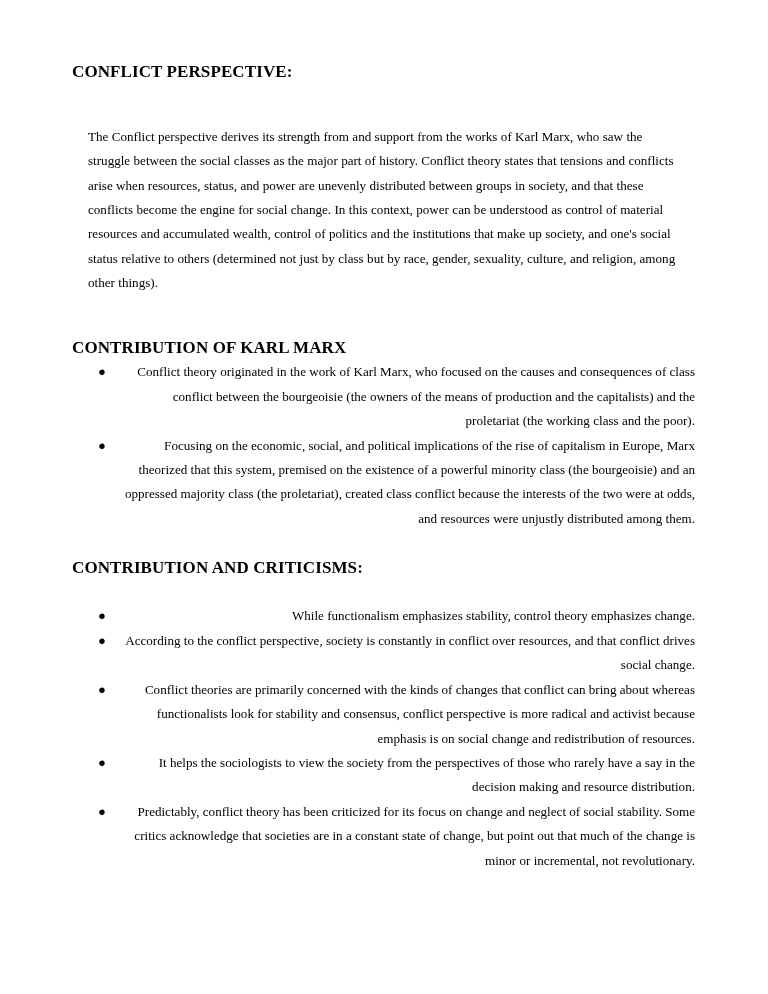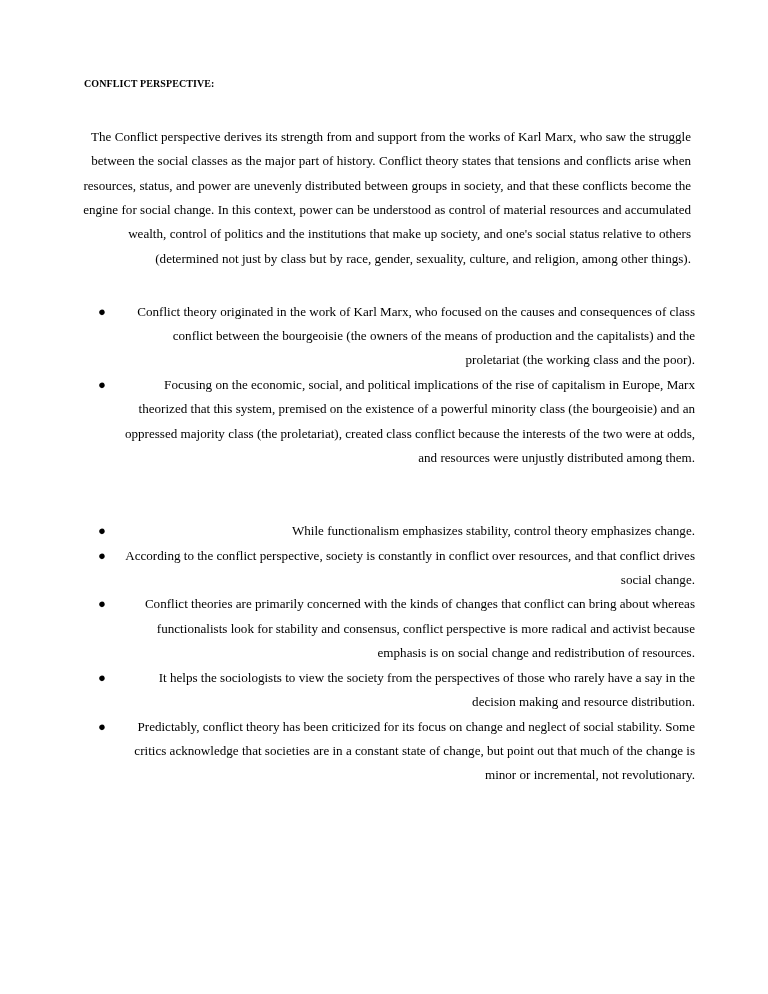--- a/index.html
+++ b/index.html
@@ -26,38 +26,38 @@
 
   .content {
     position: absolute;
     left: 72px;
     top: 60px;
     width: 623px;
   }
 
   
   .heading {
-    font-size: 10px;
+    font-size: 17px;
     font-weight: bold;
     line-height: 24.4px;
     letter-spacing: 0.1px;
-    margin: 12px;
+    margin: 0;
     text-align: left;
   }
 
   .heading.doc-title {
     margin-bottom: 0;
   }
 
   
   .para {
     font-size: 13.1px;
     line-height: 24.4px;
-    margin: 4px;
-    text-align: right;
+    margin: 16px;
+    text-align: left;
     word-spacing: 0.1px;
   }
 
   
   .gap-line {
     height: 24.4px;
   }
   .gap-line-half {
     height: 24.4px;
   }
@@ -101,34 +101,36 @@
   <div class="content">
 
     <h1 class="heading doc-title">CONFLICT PERSPECTIVE:</h1>
 
     <div class="gap-line"></div>
 
     <p class="para">The Conflict perspective derives its strength from and support from the works of Karl Marx, who saw the struggle between the social classes as the major part of history. Conflict theory states that tensions and conflicts arise when resources, status, and power are unevenly distributed between groups in society, and that these conflicts become the engine for social change. In this context, power can be understood as control of material resources and accumulated wealth, control of politics and the institutions that make up society, and one's social status relative to others (determined not just by class but by race, gender, sexuality, culture, and religion, among other things).</p>
 
     <div class="gap-line"></div>
 
+    <h2 class="heading">CONTRIBUTION OF KARL MARX</h2>
 
     <ul class="bullets">
       <li>
         <span class="bullet-dot">●</span>
         <span class="bullet-text">Conflict theory originated in the work of Karl Marx, who focused on the causes and consequences of class conflict between the bourgeoisie (the owners of the means of production and the capitalists) and the proletariat (the working class and the poor).</span>
       </li>
       <li>
         <span class="bullet-dot">●</span>
         <span class="bullet-text">Focusing on the economic, social, and political implications of the rise of capitalism in Europe, Marx theorized that this system, premised on the existence of a powerful minority class (the bourgeoisie) and an oppressed majority class (the proletariat), created class conflict because the interests of the two were at odds, and resources were unjustly distributed among them.</span>
       </li>
     </ul>
 
     <div class="gap-line"></div>
 
+    <h2 class="heading">CONTRIBUTION AND CRITICISMS:</h2>
 
     <div class="gap-line-half"></div>
 
     <ul class="bullets">
       <li>
         <span class="bullet-dot">●</span>
         <span class="bullet-text">While functionalism emphasizes stability, control theory emphasizes change.</span>
       </li>
       <li>
         <span class="bullet-dot">●</span>

